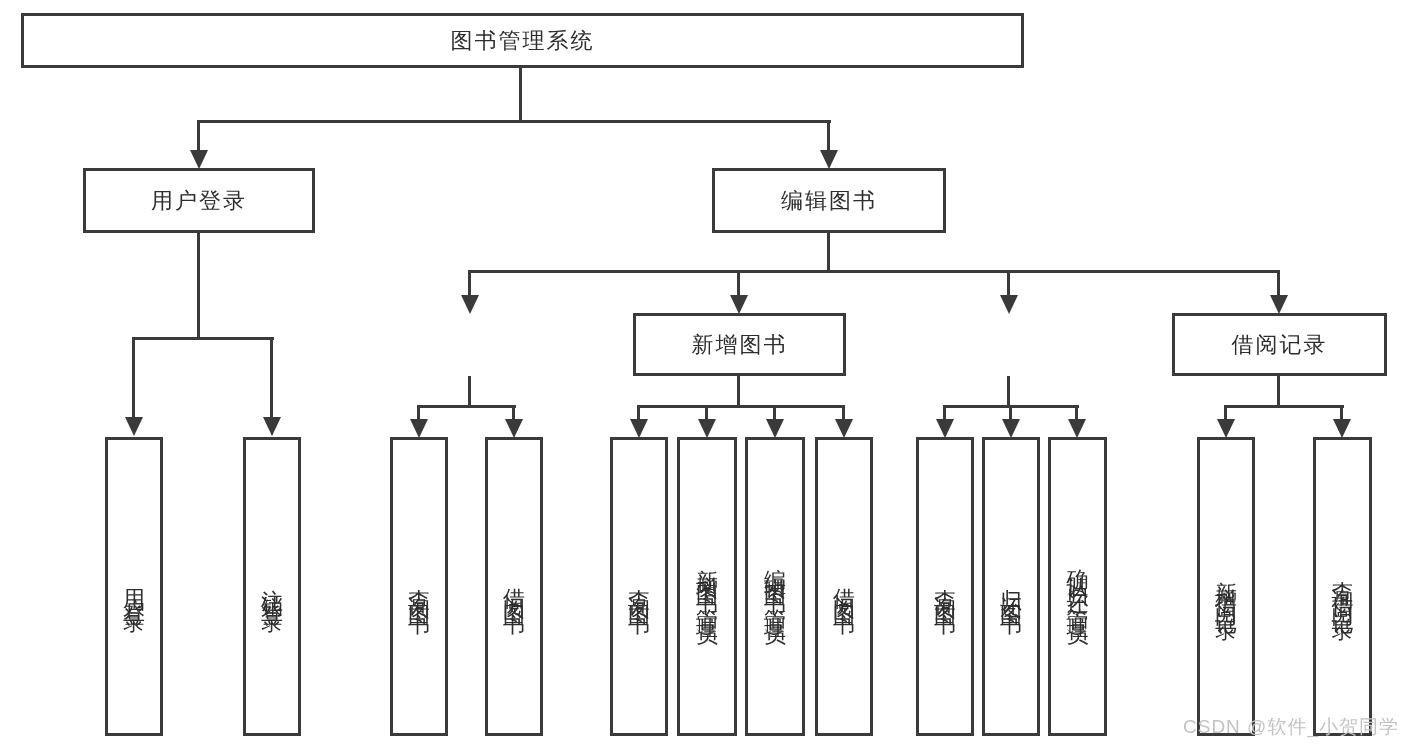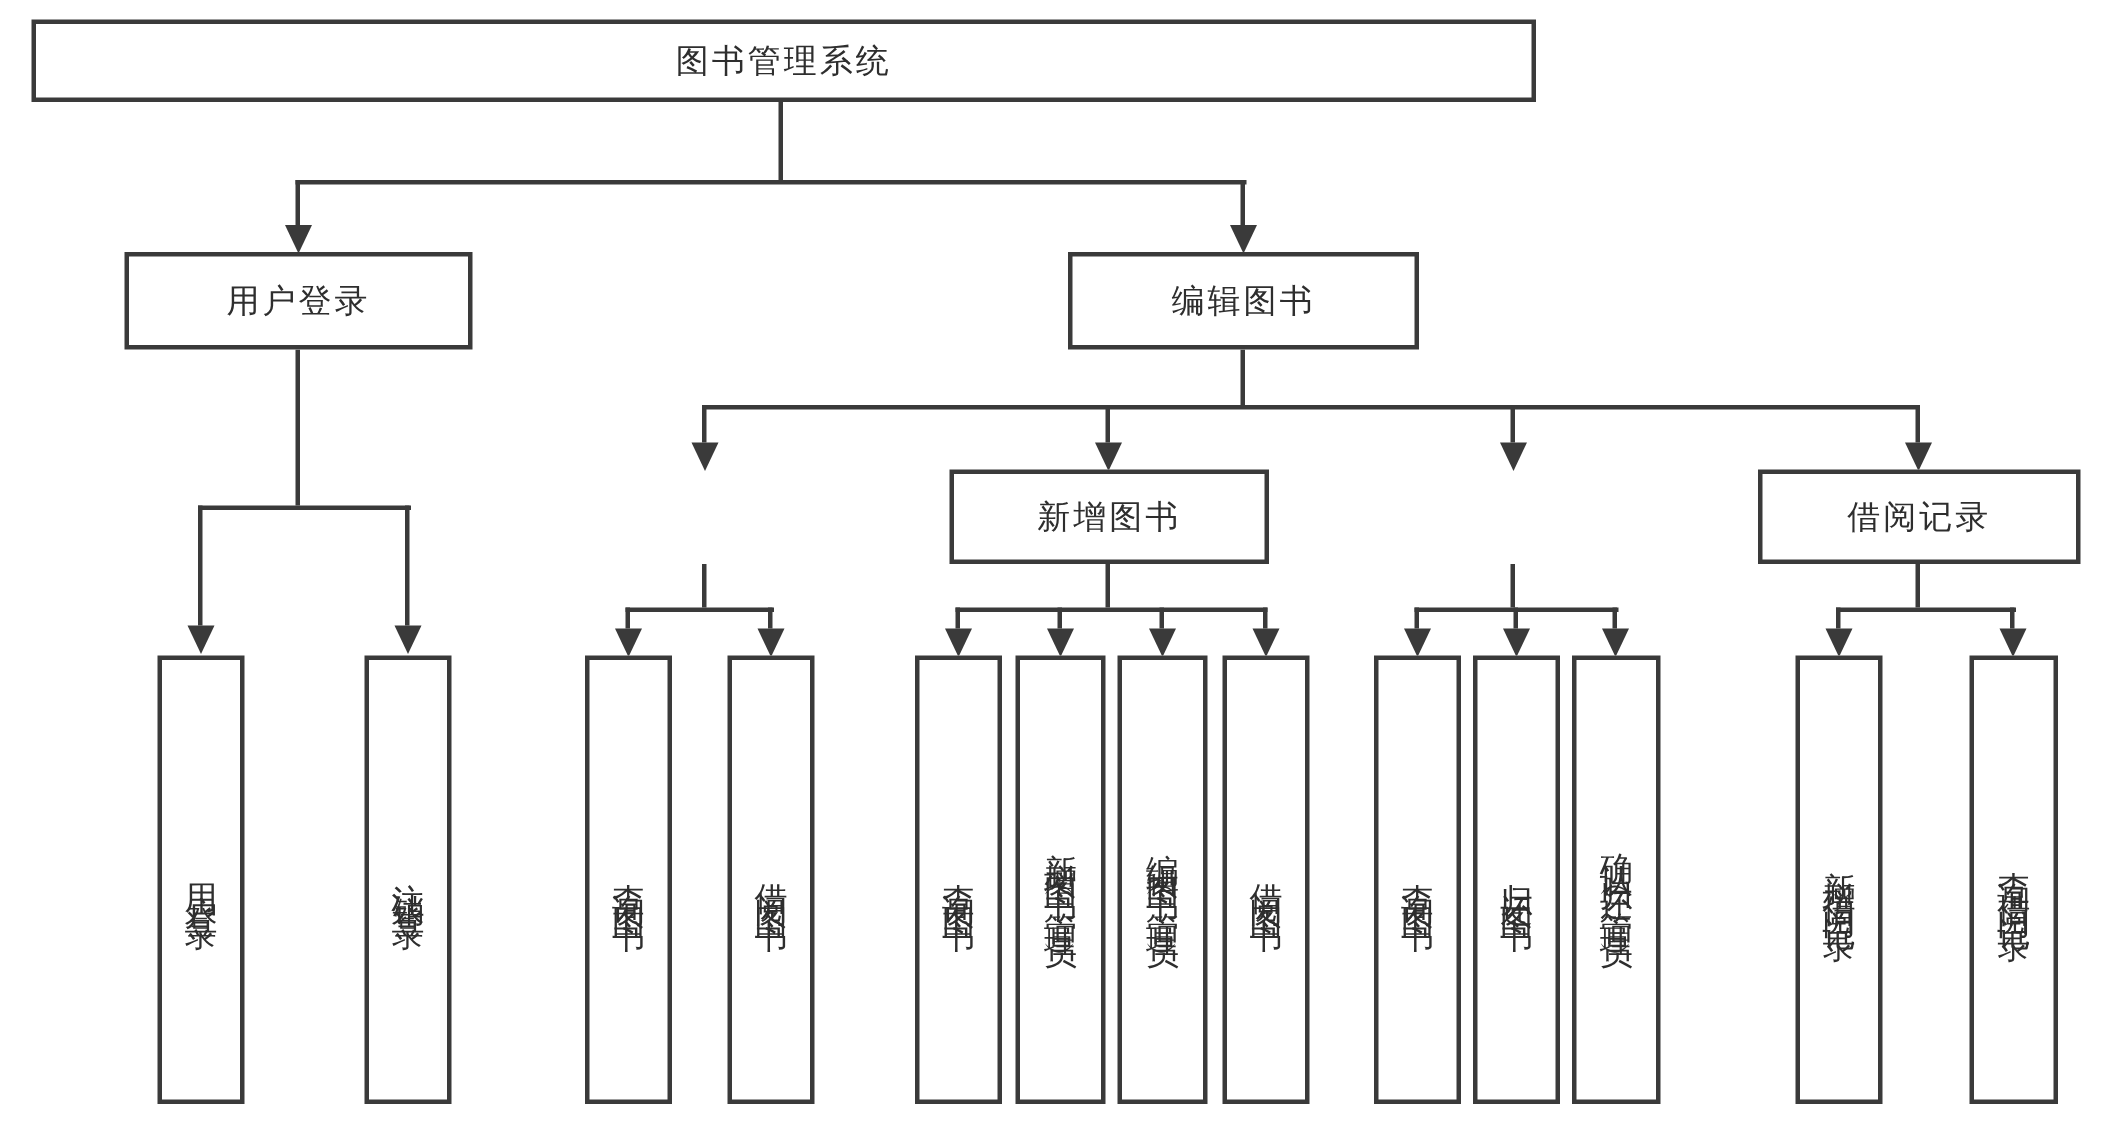--- a/index.html
+++ b/index.html
@@ -159,14 +159,15 @@
     <span class="vtext">确认归还（管理员）</span>
   </div>
 
   <div class="box vbox" style="left:1197px;top:437px;width:58px;height:299px">
     <span class="vtext">新增借阅记录</span>
   </div>
   <div class="box vbox" style="left:1313px;top:437px;width:59px;height:299px">
     <span class="vtext">查询借阅记录</span>
   </div>
 
+  <div class="watermark">CSDN @软件_小贺同学</div>
 
 </div>
 
 </body></html>

